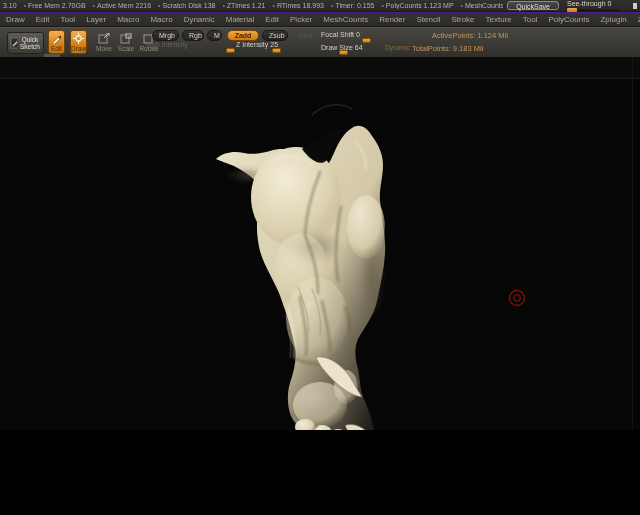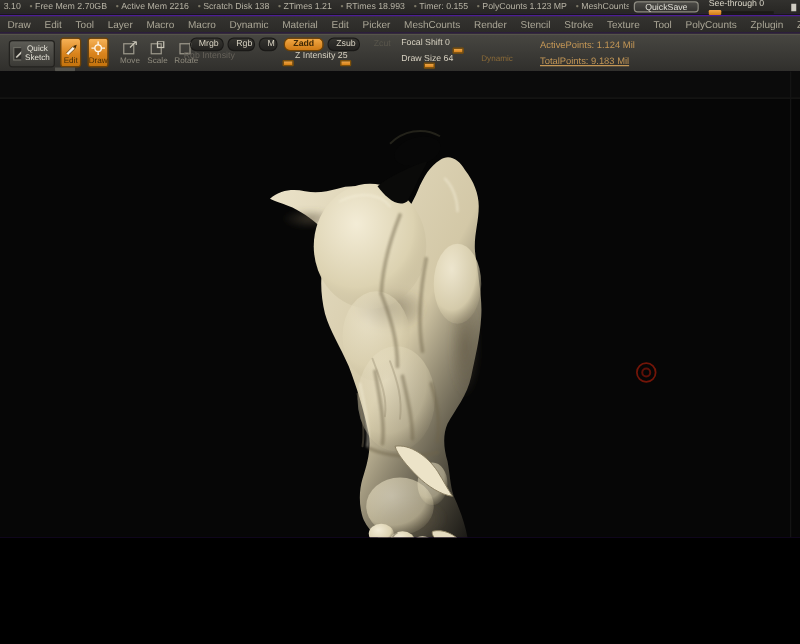--- a/index.html
+++ b/index.html
@@ -179,21 +179,21 @@
     <span class="track tb-abs" style="left:228px;top:22px;width:62px;"><span class="handle" style="left:44px;"></span></span>
 
     <span class="lbl-lit tb-abs" style="left:321px;top:3px;">Focal Shift 0</span>
     <span class="track tb-abs" style="left:321px;top:12px;width:99px;"><span class="handle" style="left:41px;"></span></span>
 
     <span class="lbl-lit tb-abs" style="left:321px;top:16px;">Draw Size 64</span>
     <span class="track tb-abs" style="left:321px;top:24px;width:99px;"><span class="handle" style="left:18px;"></span></span>
     <span class="lbl-dynamic tb-abs" style="left:385px;top:16px;">Dynamic</span>
 
     <span class="lbl-tan tb-abs" style="left:432px;top:3px;">ActivePoints: 1.124 Mil</span>
-    <span class="lbl-tan tb-abs" style="left:432px;top:16px;text-decoration:underline;">TotalPoints: 9.183 Mil</span>
+    <span class="lbl-tan tb-abs" style="left:412px;top:16px;">TotalPoints: 9.183 Mil</span>
 
     <span class="notch" style="left:44px;top:26px;width:16px;height:4px;"></span>
   </div>
 
   <div class="canvas">
     <svg width="640" height="432" viewBox="0 0 640 432">
       <defs>
         <linearGradient id="body" x1="0" y1="0" x2="1" y2="1">
           <stop offset="0" stop-color="#ece4cb"></stop>
           <stop offset="0.55" stop-color="#d3c8a7"></stop>

